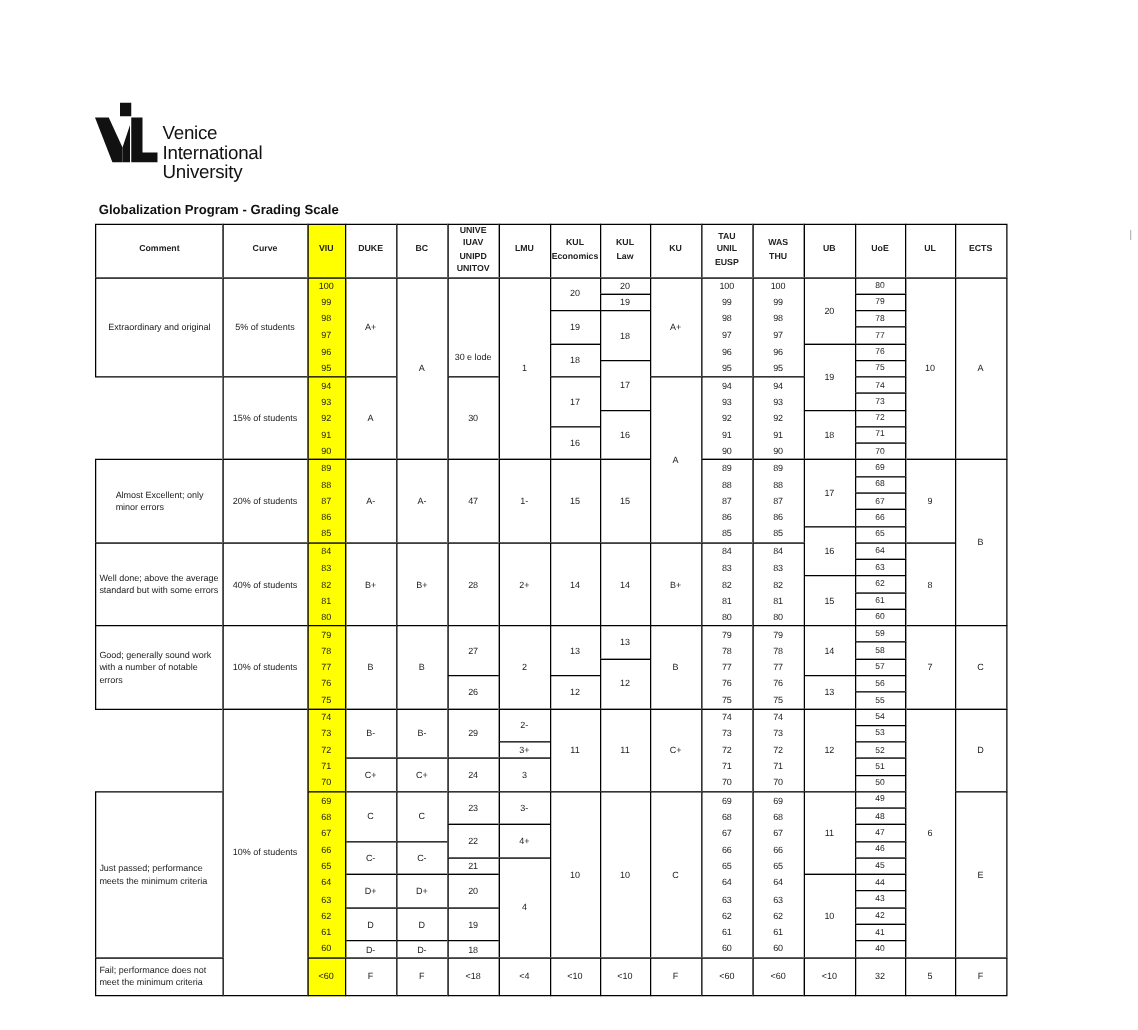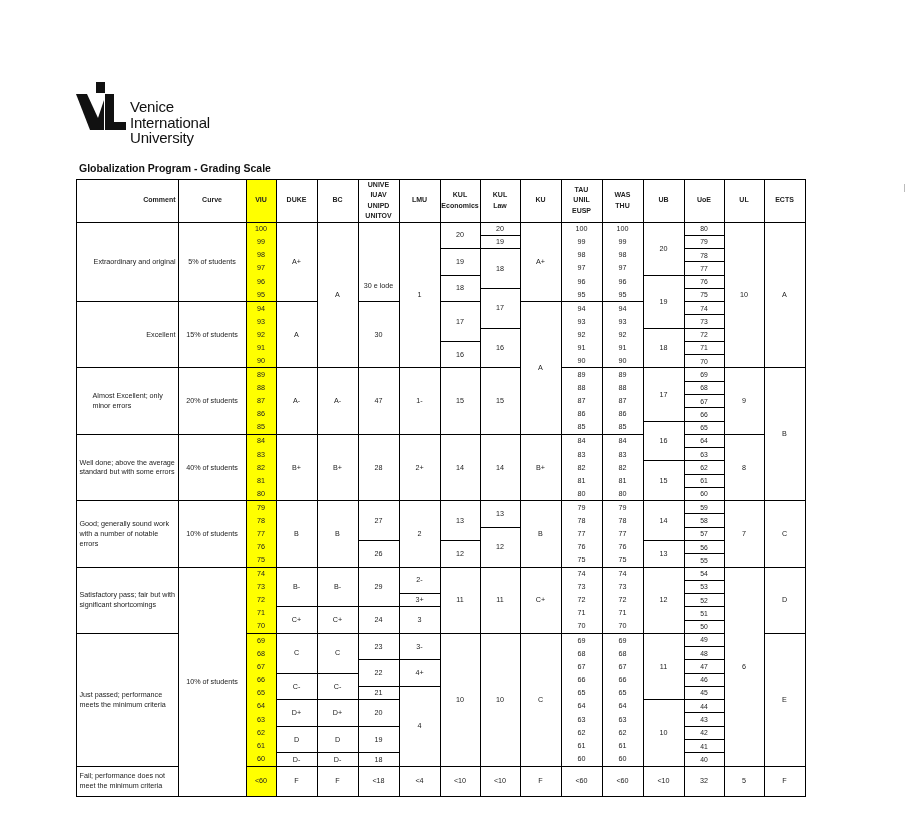--- a/index.html
+++ b/index.html
@@ -10,21 +10,21 @@
   .logo-text { position:absolute; left:54px; top:17px; font-family:"Liberation Sans", sans-serif;
                font-size:15px; line-height:15.5px; color:#111; letter-spacing:-0.2px; }
   .doc-title { position:absolute; left:79px; top:162px; font-family:"Liberation Sans", sans-serif;
                font-size:10.5px; font-weight:bold; color:#111; white-space:nowrap; }
   .grid { position:absolute; left:0; top:0; width:910px; height:824px; }
   .cell { position:absolute; box-sizing:border-box; border:1px solid #000;
           display:flex; align-items:center; justify-content:center; text-align:center;
           font-family:"Liberation Sans", sans-serif; font-size:7.2px; color:#222;
           line-height:1.35; padding:0 2px; background:#fff; margin:-0.5px 0 0 -0.5px; }
   .cell.hdr { font-weight:bold; font-size:7px; line-height:1.45; }
-  .cell.left { justify-content:flex-end; text-align:left; padding-left:3px; }
+  .cell.left { justify-content:center; text-align:left; padding-left:3px; }
   .cell.viu { background:#ffff00; border-left:1px solid #000; border-right:1px solid #000; }
   .cell.single { font-size:6.8px; }
   .edge-mark { position:absolute; left:904px; top:184px; width:1px; height:8px; background:#bbb; }
 </style>
 </head>
 <body>
 
 <div class="logo">
   <svg class="logo-mark" width="56" height="48" viewBox="0 0 56 48">
     <polygon points="0,12 11,12 22,36 22,48 14,48" fill="#111"></polygon>
@@ -94,34 +94,28 @@
     </div>
     <div class="cell hdr" style="left: 724px; width: 41px; top: 179px; height: 44px;">
       <span style="white-space: pre-line;">UL</span>
     </div>
     <div class="cell hdr" style="left: 764px; width: 42px; top: 179px; height: 44px;">
       <span style="white-space: pre-line;">ECTS</span>
     </div>
     <div class="cell left" style="left: 76px; width: 103px; top: 222px; height: 80.62px;">
       <span style="white-space: pre-line;">Extraordinary and original</span>
     </div>
-    <div class="cell left" style="left: 76px; width: 103px; top: 301.62px; height: 67.35px;">
-      <span style="white-space: pre-line;">Excellent</span>
-    </div>
     <div class="cell left" style="left: 76px; width: 103px; top: 367.97px; height: 67.35px; padding-left: 16px;">
       <span style="white-space: pre-line;">Almost Excellent; only minor errors</span>
     </div>
     <div class="cell left" style="left: 76px; width: 103px; top: 434.32px; height: 67.35px;">
       <span style="white-space: pre-line;">Well done; above the average standard but with some errors</span>
     </div>
     <div class="cell left" style="left: 76px; width: 103px; top: 500.67px; height: 67.35px;">
       <span style="white-space: pre-line;">Good; generally sound work with a number of notable errors</span>
-    </div>
-    <div class="cell left" style="left: 76px; width: 103px; top: 567.02px; height: 67.35px;">
-      <span style="white-space: pre-line;">Satisfactory pass; fair but with significant shortcomings</span>
     </div>
     <div class="cell left" style="left: 76px; width: 103px; top: 633.37px; height: 133.7px;">
       <span style="white-space: pre-line;">Just passed; performance meets the minimum criteria</span>
     </div>
     <div class="cell" style="left: 178px; width: 69px; top: 222px; height: 80.62px;">
       <span style="white-space: pre-line;">5% of students</span>
     </div>
     <div class="cell" style="left: 178px; width: 69px; top: 301.62px; height: 67.35px;">
       <span style="white-space: pre-line;">15% of students</span>
     </div>

